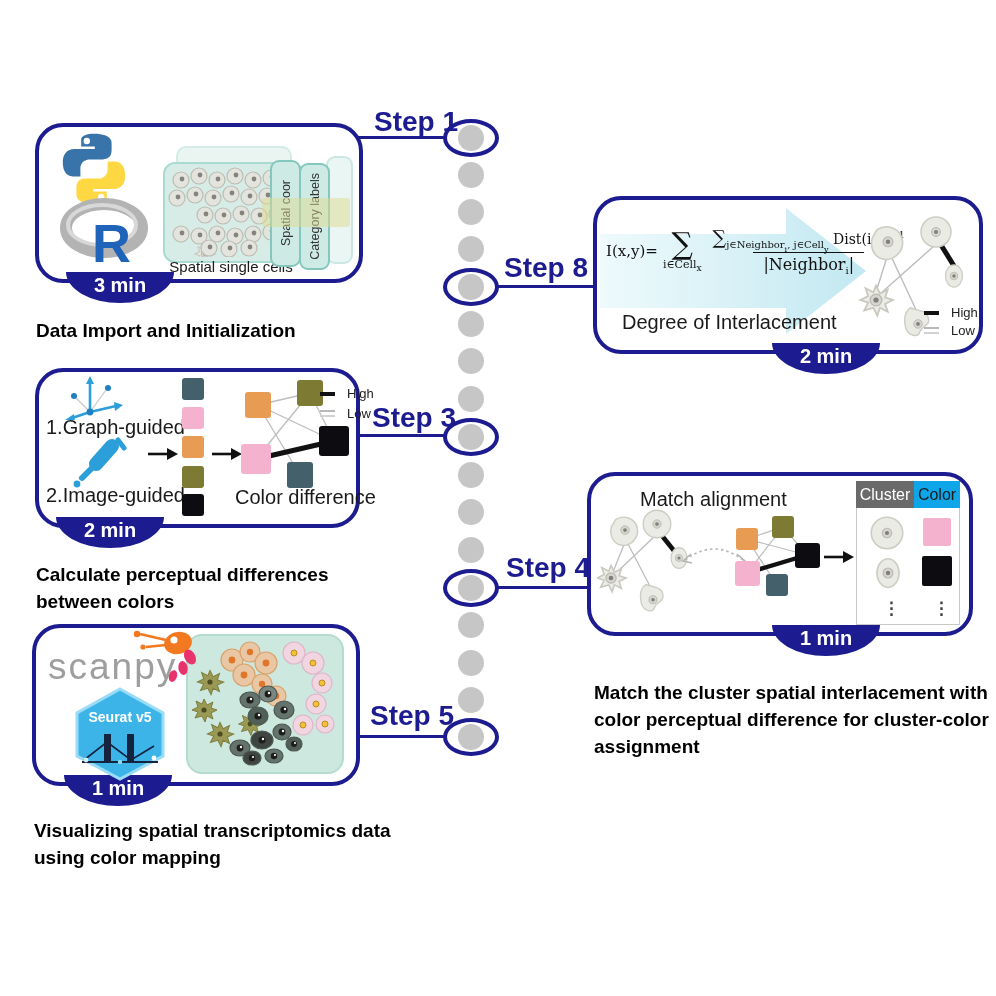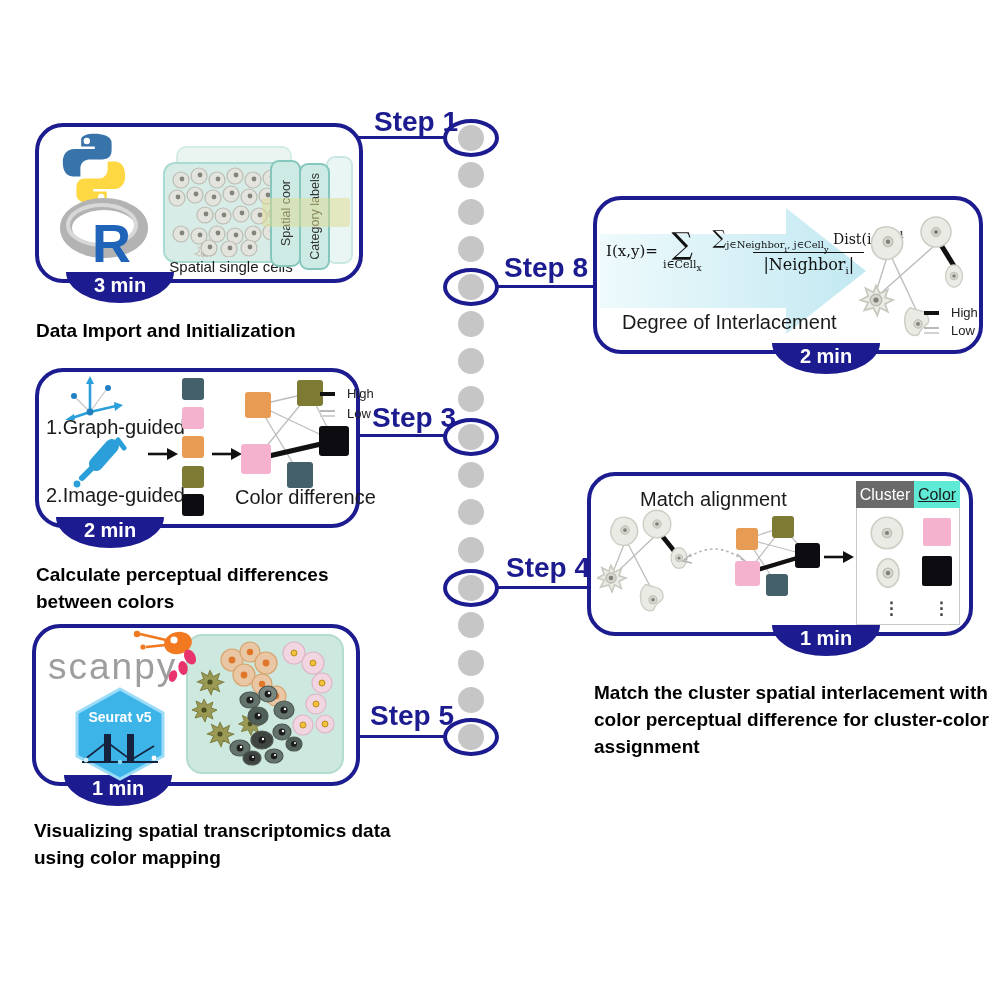--- a/index.html
+++ b/index.html
@@ -46,21 +46,21 @@
   .f-num .ns{font-size:19px;}
   .f-num sub,.f-den sub{font-size:10px;}
   .f-num .ss{font-size:8px;position:relative;top:4px;}
   .f-num sup{font-size:10px;}
   .f-den{font-size:16px;border-top:1.5px solid #111;padding:2px 10px 0;white-space:nowrap;}
   .subx{font-size:9px;position:relative;top:3px;}
   
   .tbl{position:absolute;z-index:3;width:104px;}
   .tbl .hdr{display:flex;height:27px;font-size:16px;}
   .tbl .hdr .h1{width:58px;background:#6a6a6a;color:#fff;display:flex;align-items:center;justify-content:center;}
-  .tbl .hdr .h2{width:46px;background:#5eead4;color:#1a1a1a;display:flex;align-items:center;justify-content:center;text-decoration:underline;}
+  .tbl .hdr .h2{width:46px;background:#0ea5e9;color:#1a1a1a;display:flex;align-items:center;justify-content:center;}
   .tbl .bdy{position:relative;height:116px;background:#fff;border:1px solid #c9c9c9;border-top:none;}
   .tbl .csq{position:absolute;border-radius:2px;}
   .tbl .dots{position:absolute;font-size:17px;font-weight:bold;color:#444;}
   .scanpy{position:absolute;font-size:37px;color:#9e9e9e;letter-spacing:2px;z-index:3;}
   svg{display:block;}
   .abs{position:absolute;z-index:3;}
 </style>
 </head>
 <body>
 

